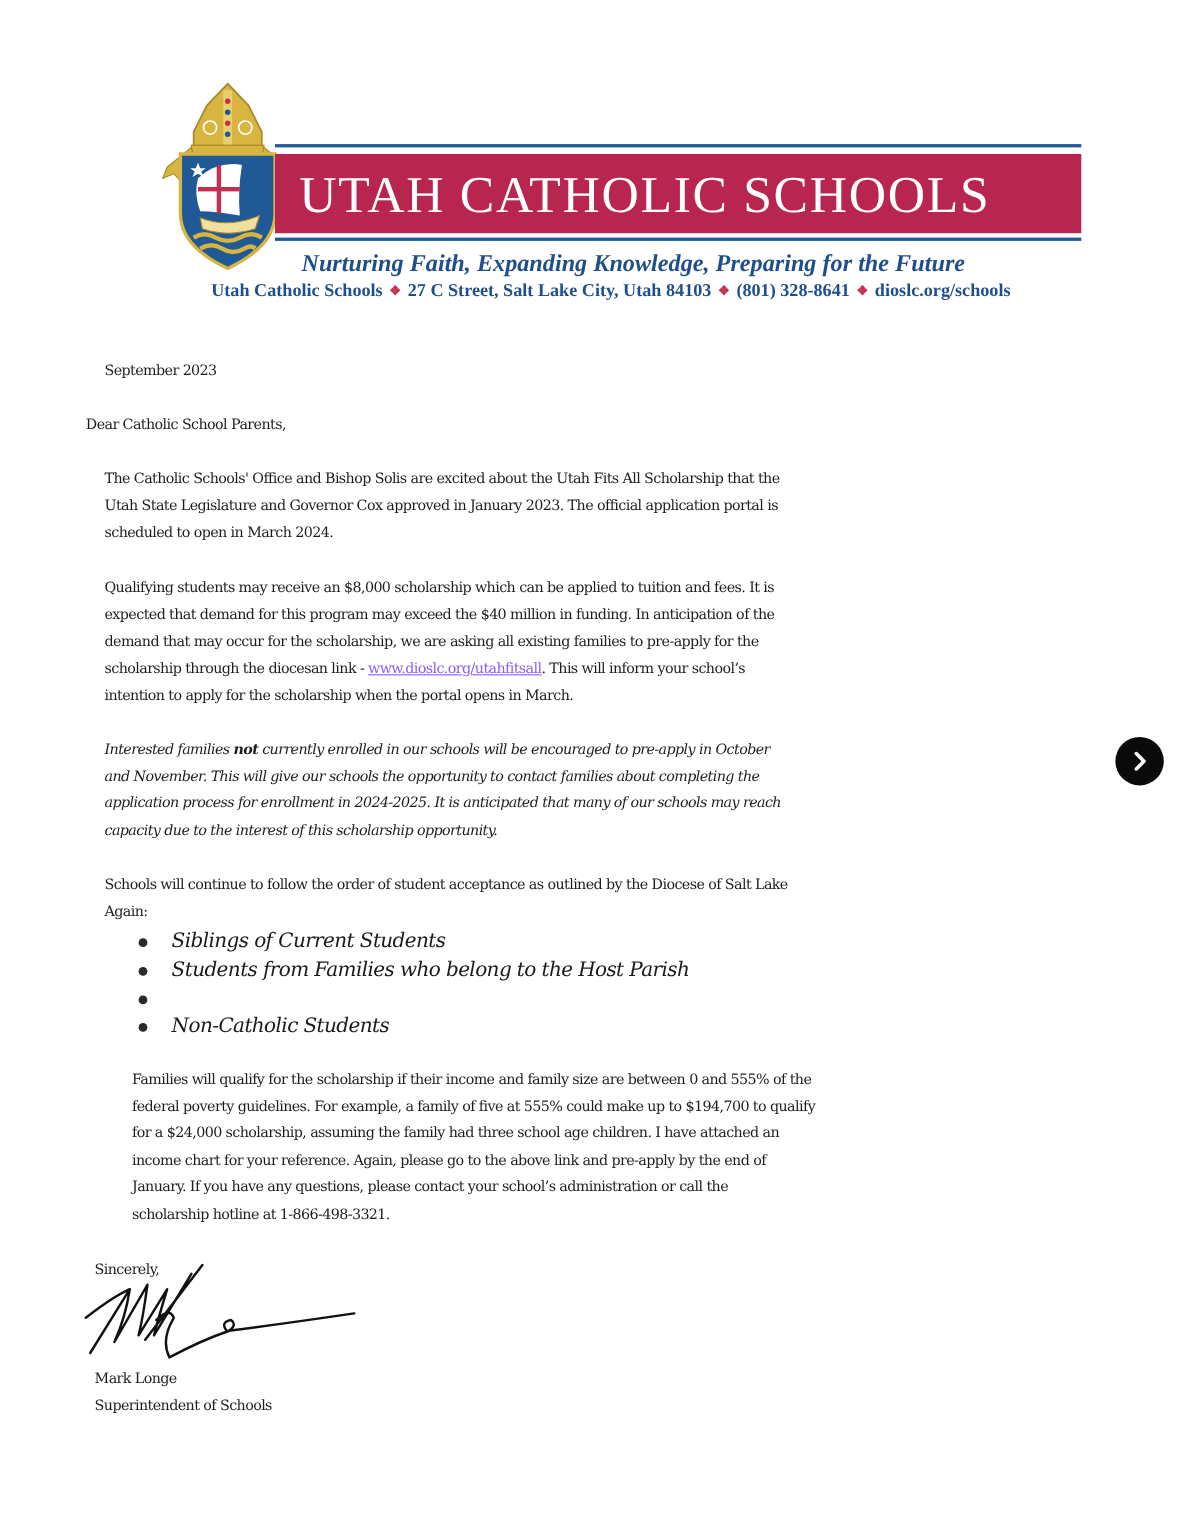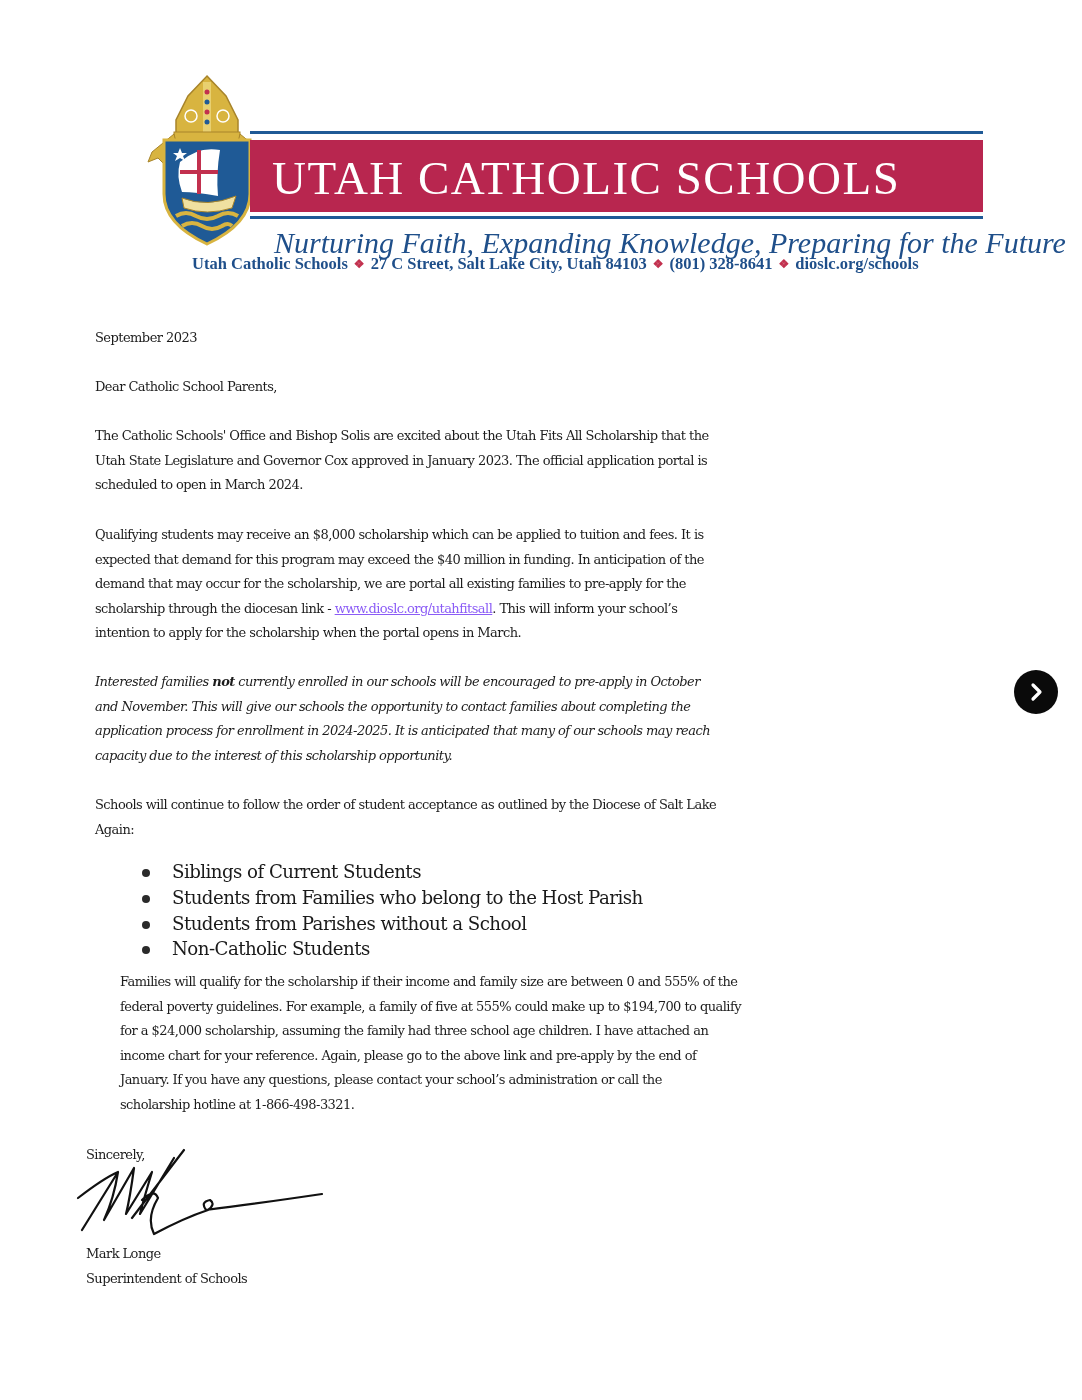--- a/index.html
+++ b/index.html
@@ -14,38 +14,38 @@
     .band { position: absolute; left: 250px; top: 140px; width: 733px; height: 72px; background: #b8264f; }
     .band-line-bottom { position: absolute; left: 250px; top: 216px; width: 733px; height: 3px; background: #1f5a96; }
     .band-title {
       position: absolute; left: 272px; top: 148px; width: 700px;
       font-family: "Liberation Serif", "DejaVu Serif", serif;
       font-size: 47px; letter-spacing: 1.5px; color: #ffffff; line-height: 60px;
       white-space: nowrap;
     }
     .tagline {
       position: absolute; left: 274px; top: 226px; width: 680px;
-      font-family: "Liberation Serif", serif; font-style: italic; font-weight: normal;
-      font-size: 30px; color: #1f4f8a; white-space: nowrap;
+      font-family: "Liberation Serif", serif; font-style: italic; font-weight: bold;
+      font-size: 22px; color: #1f4f8a; white-space: nowrap;
     }
     .address {
       position: absolute; left: 192px; top: 254px; width: 800px;
       font-family: "Liberation Serif", serif; font-weight: bold;
       font-size: 16.5px; color: #1f4f8a; white-space: nowrap;
     }
     .address .sep { color: #c2304e; font-size: 12px; margin: 0 6px; position: relative; top: -1px; }
 
     .text {
       position: absolute; font-size: 13px; line-height: 24.6px; white-space: nowrap;
       font-family: "DejaVu Serif", serif; letter-spacing: -0.55px; color: #1c1c1c;
     }
     .text a { color: #8b5cf6; text-decoration: underline; }
     .bold { font-weight: bold; }
 
-    .bullets { position: absolute; left: 122px; top: 843px; margin: 16px; padding: 0; list-style: none; }
+    .bullets { position: absolute; left: 122px; top: 843px; margin: 0; padding: 0; list-style: none; font-style: italic; }
     .bullets li { position: relative; padding-left: 34px; height: 25.8px; line-height: 25.8px; font-size: 18.2px; letter-spacing: -0.55px; white-space: nowrap; }
     .bullets li .dot { position: absolute; left: 4px; top: 10px; width: 8px; height: 8px; border-radius: 50%; background: #2a2a2a; }
 
     .signature { position: absolute; left: 74px; top: 1138px; width: 260px; height: 100px; }
 
     .next-button {
       position: absolute; left: 1014px; top: 670px; width: 44px; height: 44px; border-radius: 50%;
       background: #0a0a0a; cursor: pointer; display: flex; align-items: center; justify-content: center;
     }
   </style>
@@ -85,52 +85,52 @@
   <div class="band"></div>
   <div class="band-line-bottom"></div>
   <div class="band-title">UTAH CATHOLIC SCHOOLS</div>
   <div class="tagline">Nurturing Faith, Expanding Knowledge, Preparing for the Future</div>
   <div class="address">
     <span>Utah Catholic Schools</span><span class="sep">❖</span><span>27 C Street, Salt Lake City, Utah 84103</span><span class="sep">❖</span><span>(801) 328-8641</span><span class="sep">❖</span><span>dioslc.org/schools</span>
   </div>
 </div>
 
 <div class="text" style="left:95px; top:326px;">September 2023</div>
-<div class="text" style="left:95px; top:375px;">Dear Catholic School Parents,</div>
+<div class="text" style="left:78px; top:375px;">Dear Catholic School Parents,</div>
 
 <div class="text" style="left:95px; top:424px;">
   <div>The Catholic Schools' Office and Bishop Solis are excited about the Utah Fits All Scholarship that the</div>
   <div>Utah State Legislature and Governor Cox approved in January 2023.   The official application portal is</div>
   <div>scheduled to open in March 2024.</div>
 </div>
 
 <div class="text" style="left:95px; top:523px;">
   <div>Qualifying students may receive an $8,000 scholarship which can be applied to tuition and fees. It is</div>
   <div>expected that demand for this program may exceed the $40 million in funding.  In anticipation of the</div>
-  <div>demand that may occur for the scholarship, we are portal all existing families to pre-apply for the</div>
+  <div>demand that may occur for the scholarship, we are asking all existing families to pre-apply for the</div>
   <div><span>scholarship through the diocesan link - </span><a href="#">www.dioslc.org/utahfitsall</a><span>. This will inform your school’s</span></div>
   <div>intention to apply for the scholarship when the portal opens in March.</div>
 </div>
 
 <div class="text" style="left:95px; top:670px;font-style:italic;">
   <div><span>Interested families </span><span class="bold">not</span><span> currently enrolled in our schools will be encouraged to pre-apply in October</span></div>
   <div>and November.  This will give our schools the opportunity to contact families about completing the</div>
   <div>application process for enrollment in 2024-2025.  It is anticipated that many of our schools may reach</div>
   <div>capacity due to the interest of this scholarship opportunity.</div>
 </div>
 
 <div class="text" style="left:95px; top:793px;">
   <div>Schools will continue to follow the order of student acceptance as outlined by the Diocese of Salt Lake</div>
   <div>Again:</div>
 </div>
 
 <ul class="bullets">
   <li><span class="dot"></span><span>Siblings of Current Students</span></li>
   <li><span class="dot"></span><span>Students from Families who belong to the Host Parish</span></li>
-  <li><span class="dot"></span><span>Students from Parishes without a School</span></li>
+  <li><span class="dot"></span></li>
   <li><span class="dot"></span><span>Non-Catholic Students</span></li>
 </ul>
 
 <div class="text" style="left:86px; top:970px;margin-left:34px;">
   <div>Families will qualify for the scholarship if their income and family size are between 0 and 555% of the</div>
   <div>federal poverty guidelines. For example, a family of five at 555% could make up to $194,700 to qualify</div>
   <div>for a $24,000 scholarship, assuming the family had three school age children.  I have attached an</div>
   <div>income chart for your reference. Again, please go to the above link and pre-apply by the end of</div>
   <div>January.  If you have any questions, please contact your school’s administration or call the</div>
   <div>scholarship hotline at 1-866-498-3321.</div>

